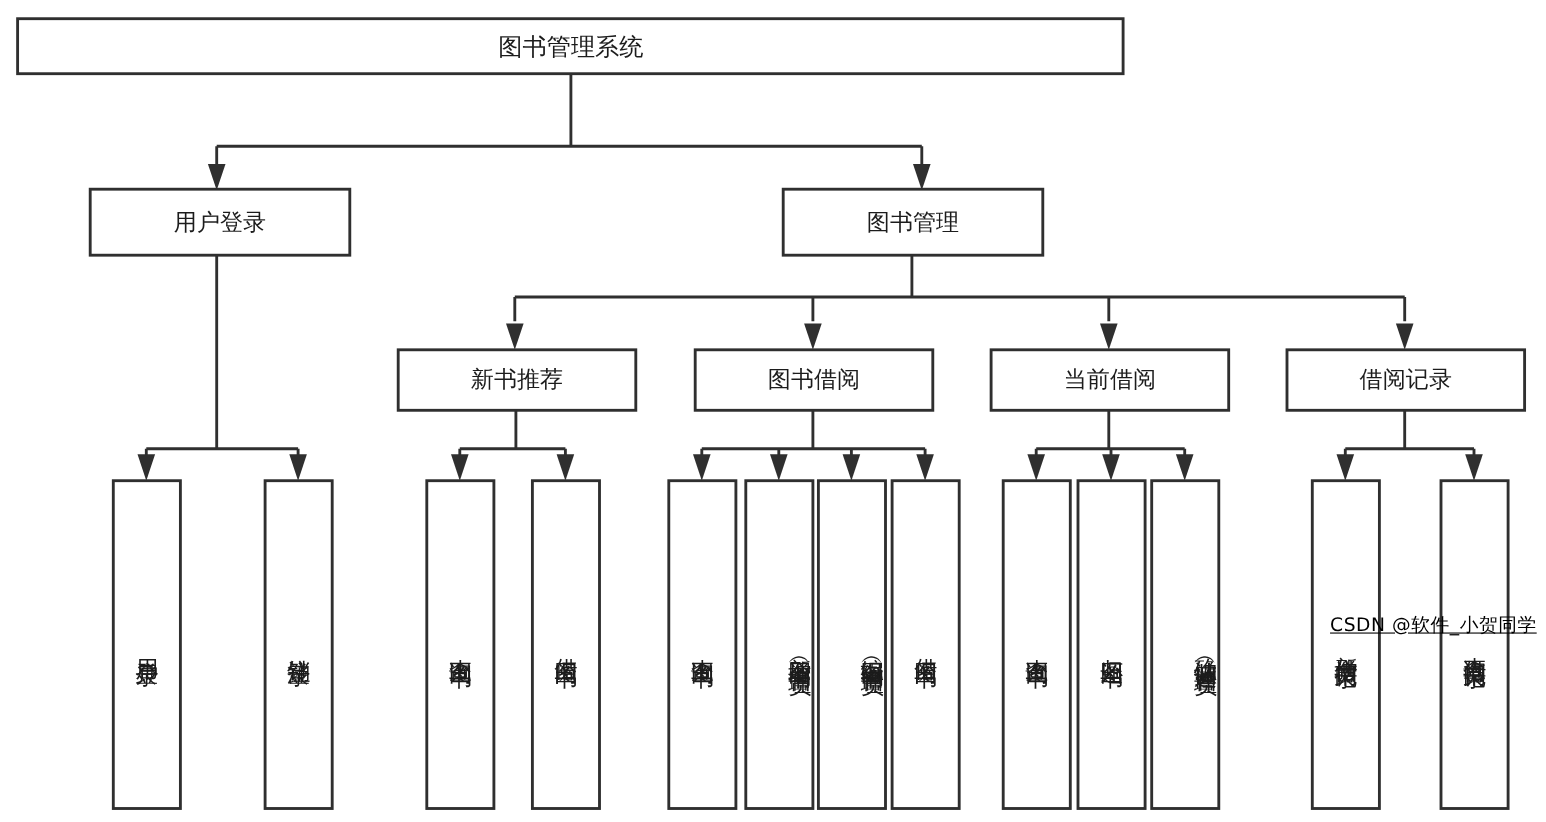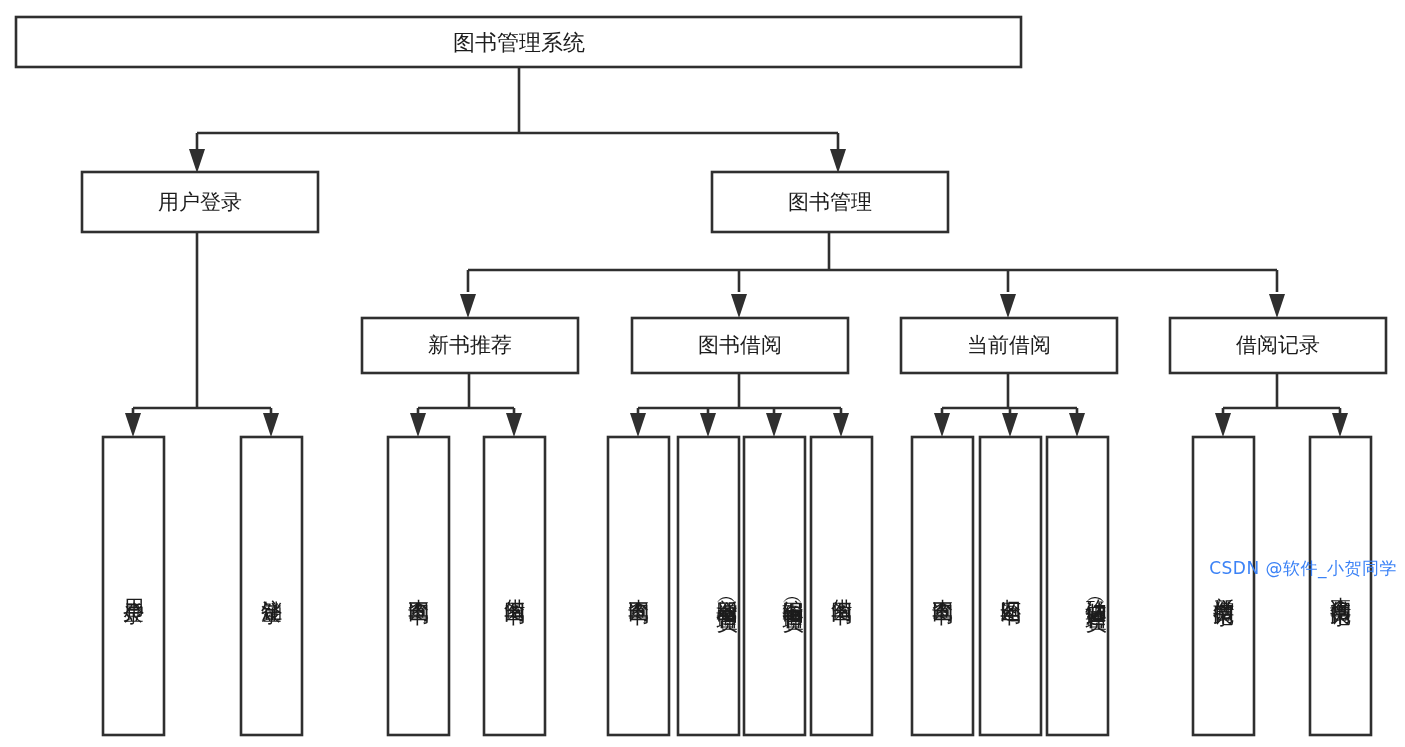--- a/index.html
+++ b/index.html
@@ -69,23 +69,24 @@
     justify-content: center;
     white-space: nowrap;
     user-select: none;
   }
   .watermark {
     position: absolute;
     right: 8px;
     bottom: 6px;
     font-family: "DejaVu Sans", "Liberation Sans", sans-serif;
     font-size: 17px;
-    color: #3b82f6;
+    color: #000000;
     letter-spacing: 0.5px;
     white-space: nowrap;
+    text-decoration: underline;
   }
 </style>
 </head>
 <body>
 
 <div id="diagram-root">
 
   <svg class="flow" viewBox="0 0 1405 747">
 
     <g>

